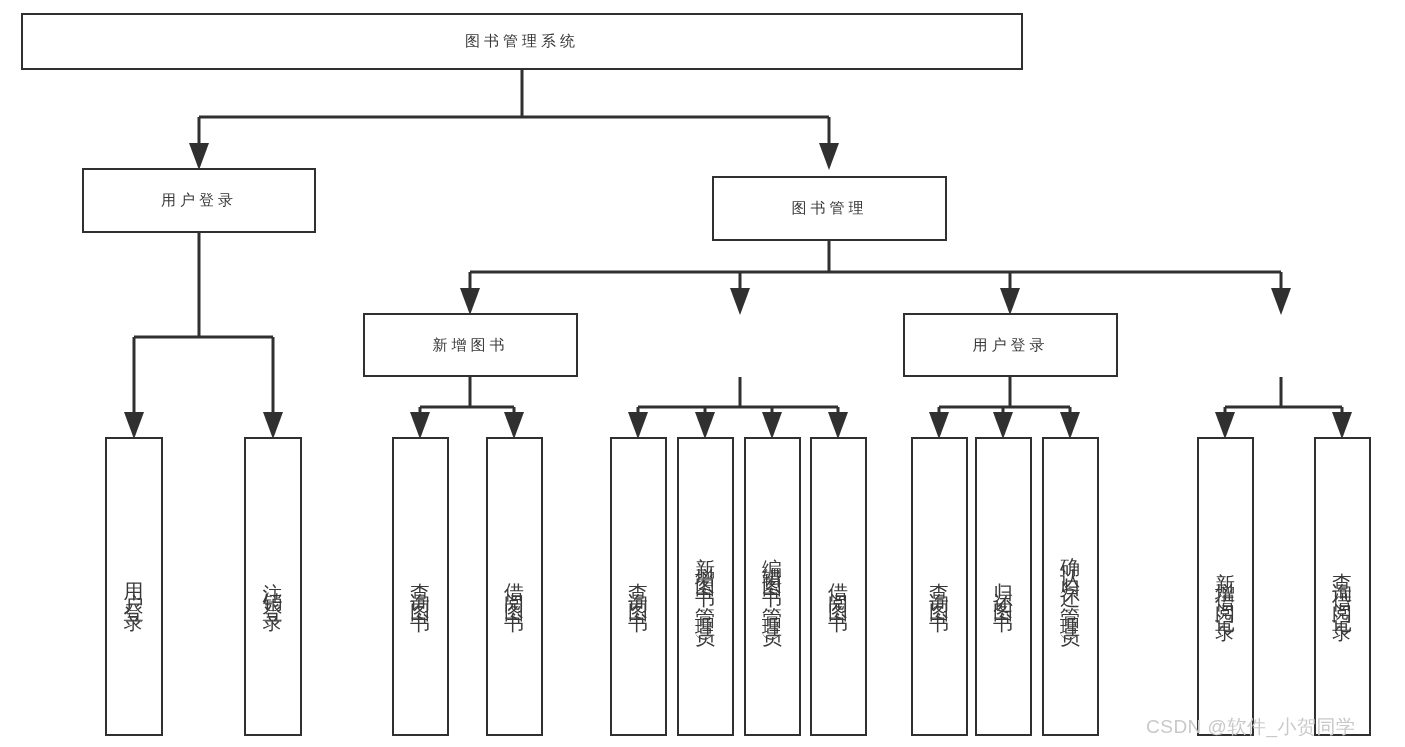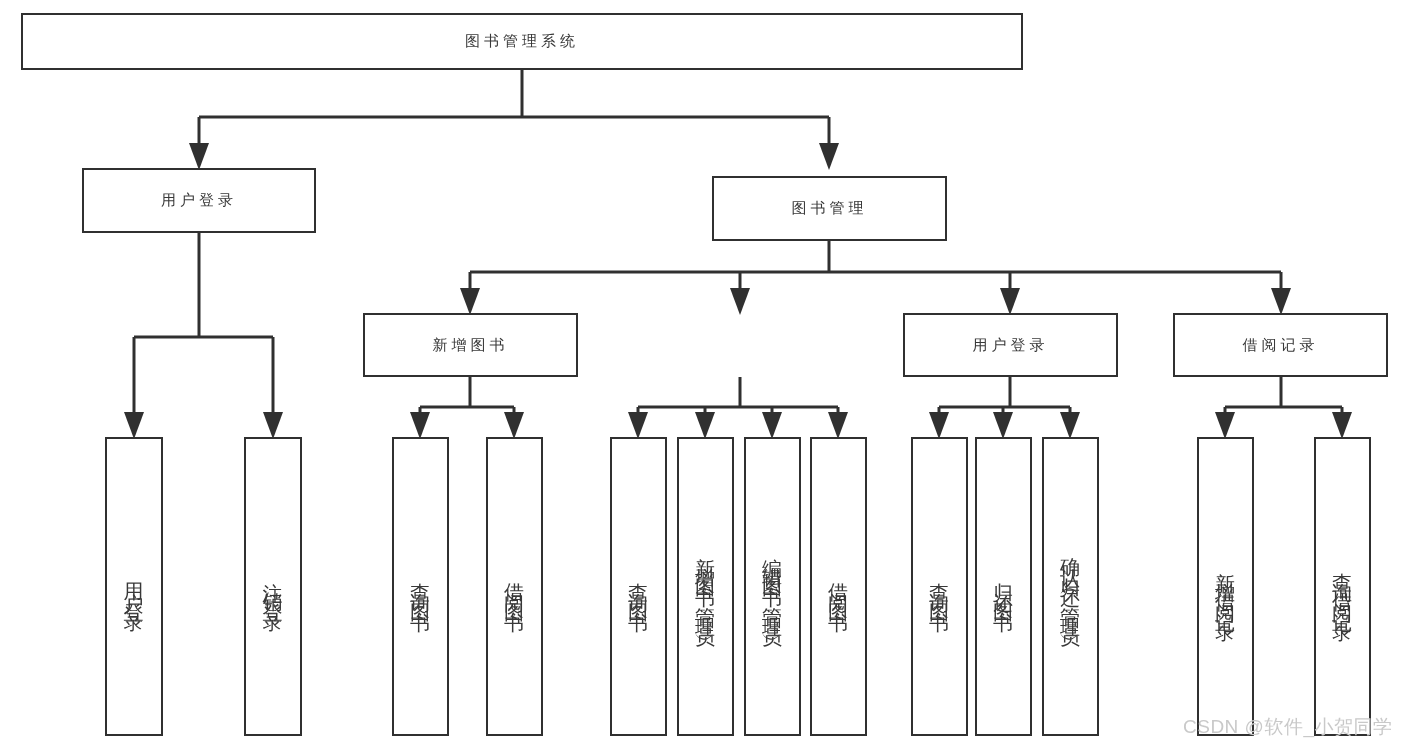--- a/index.html
+++ b/index.html
@@ -33,21 +33,21 @@
     letter-spacing:10px;
     line-height:1;
   }
   #connectors{
     position:absolute;left:0;top:0;z-index:1;
   }
   .cline{stroke:#303030;stroke-width:3;fill:none;}
   .ahead{fill:#303030;stroke:none;}
   .watermark{
     position:absolute;
-    left:1183px;top:714px;
+    left:1146px;top:714px;
     font-size:19px;
     letter-spacing:0.5px;
     color:#c9c9c9;
     white-space:nowrap;
     z-index:5;
   }
 </style>
 </head>
 <body>
 
@@ -112,23 +112,20 @@
   <div class="box" style="left:712px;top:176px;width:235px;height:65px">
     <span class="hlabel">图书管理</span>
   </div>
 
   <div class="box" style="left:363px;top:313px;width:215px;height:64px">
     <span class="hlabel">新增图书</span>
   </div>
   <div class="box" style="left:903px;top:313px;width:215px;height:64px">
     <span class="hlabel">用户登录</span>
   </div>
-  <div class="box" style="left:1173px;top:313px;width:215px;height:64px">
-    <span class="hlabel">借阅记录</span>
-  </div>
 
   <div class="box" style="left:105px;top:437px;width:58px;height:299px">
     <span class="vtext">用户登录</span>
   </div>
   <div class="box" style="left:244px;top:437px;width:58px;height:299px">
     <span class="vtext">注销登录</span>
   </div>
 
   <div class="box" style="left:392px;top:437px;width:57px;height:299px">
     <span class="vtext">查询图书</span>

